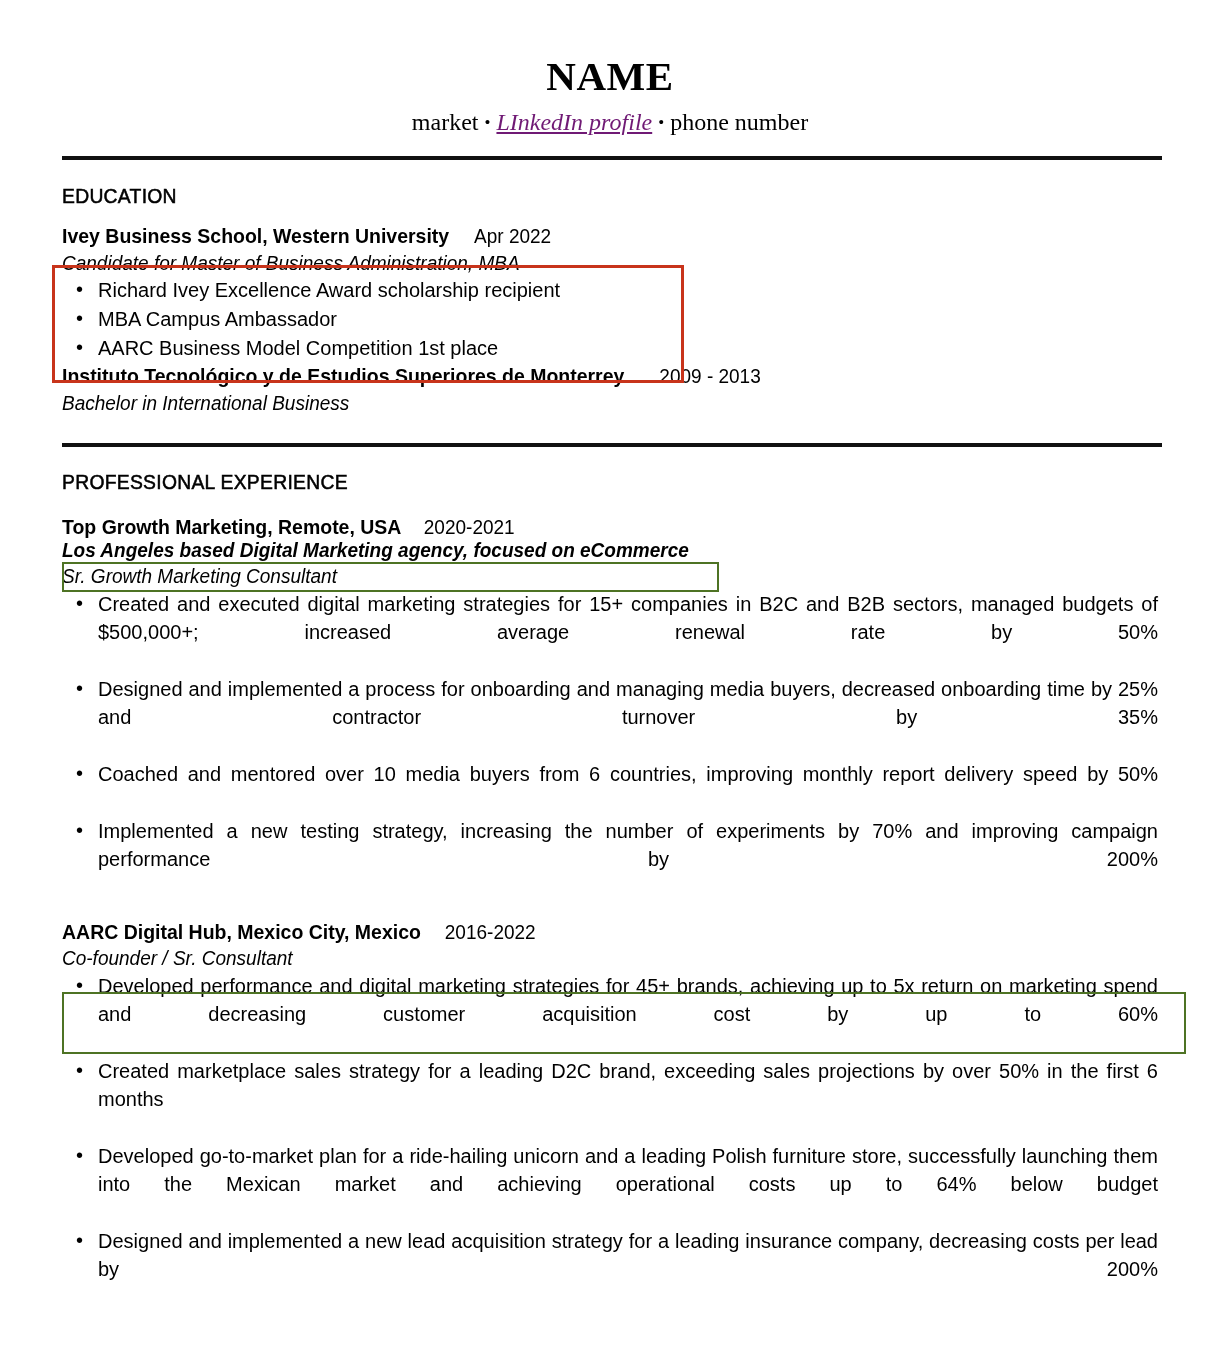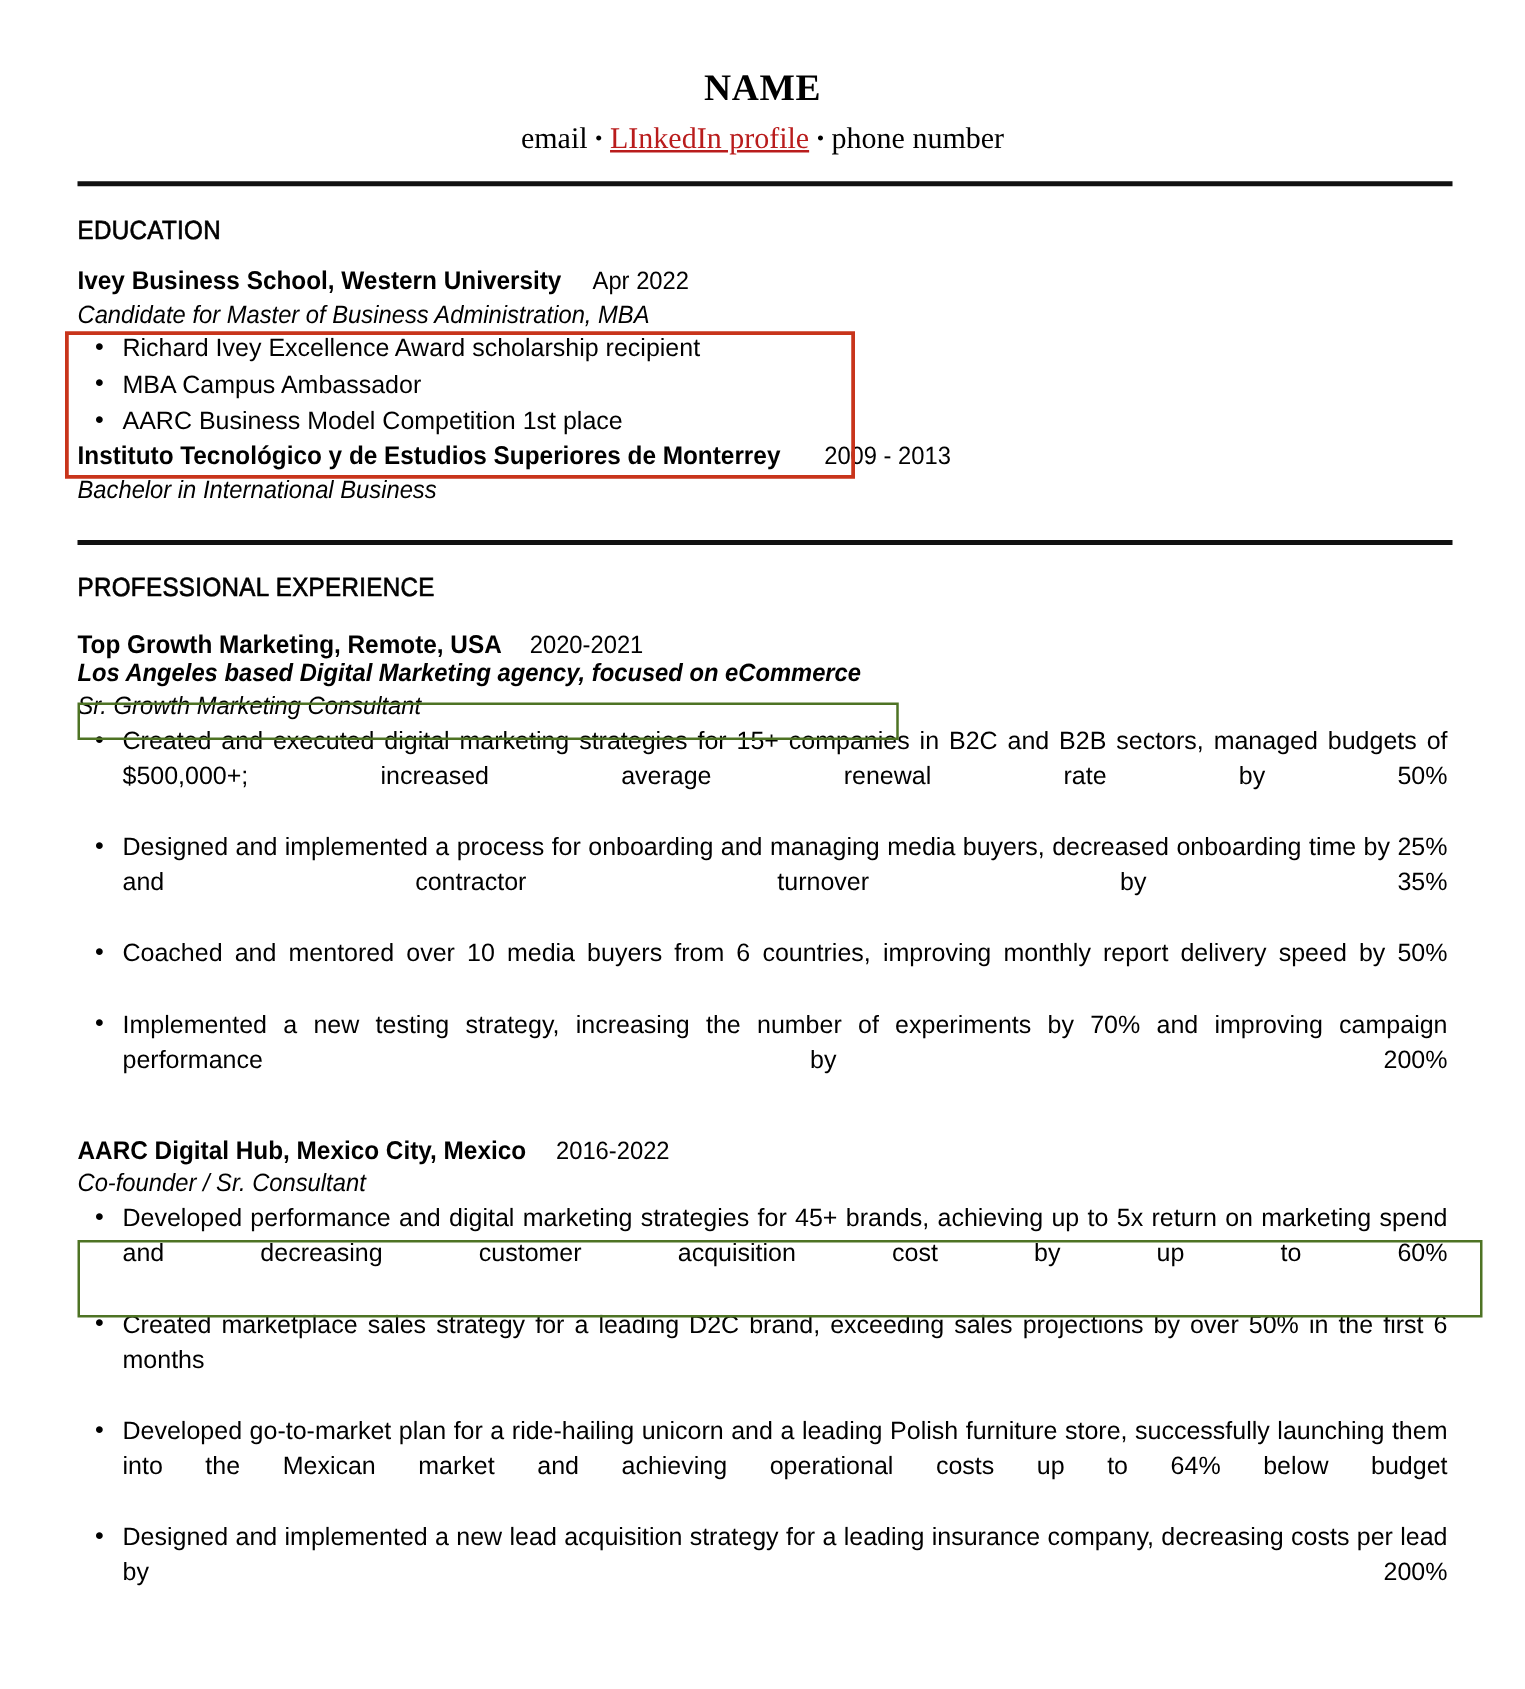--- a/index.html
+++ b/index.html
@@ -19,43 +19,44 @@
     width: 1220px;
     height: 1351px;
     box-sizing: border-box;
     padding: 0 62px;
   }
 
   
   .doc-name {
     font-family: "Liberation Serif", serif;
     font-weight: bold;
-    font-size: 30px;
+    font-size: 41px;
     text-align: center;
     letter-spacing: 0.5px;
     margin: 0;
     padding-top: 56px;
     line-height: 1.0;
   }
   .contact-line {
     font-family: "Liberation Serif", serif;
     font-size: 24px;
     text-align: center;
     margin-top: 12px;
     line-height: 1.1;
     white-space: nowrap;
   }
   .contact-line .sep {
     font-size: 17px;
     vertical-align: 2px;
     padding: 0 6px;
   }
   .contact-link {
-    color: #b91c1c;
+    color: #701a75;
     text-decoration: underline;
+    font-style: italic;
   }
 
   
   .rule {
     height: 4px;
     background: #111111;
     width: 1100px;
     margin: 0;
   }
   .rule-1 { margin-top: 21px; }
@@ -177,21 +178,21 @@
   .exp-entry-first { padding-top: 21px; }
 </style>
 </head>
 <body>
 
 <div class="page">
 
   <div class="doc-name">NAME</div>
 
   <div class="contact-line">
-    <span>email</span><span class="sep">•</span><a class="contact-link" href="#">LInkedIn profile</a><span class="sep">•</span><span>phone number</span>
+    <span>market</span><span class="sep">•</span><a class="contact-link" href="#">LInkedIn profile</a><span class="sep">•</span><span>phone number</span>
   </div>
 
   <div class="rule rule-1"></div>
 
   <div class="section-heading sec-edu">EDUCATION</div>
 
   <div class="entry edu-entry-1">
     <div class="entry-head">
       <span class="org">Ivey Business School, Western University</span>
       <span class="dates">Apr 2022</span>

